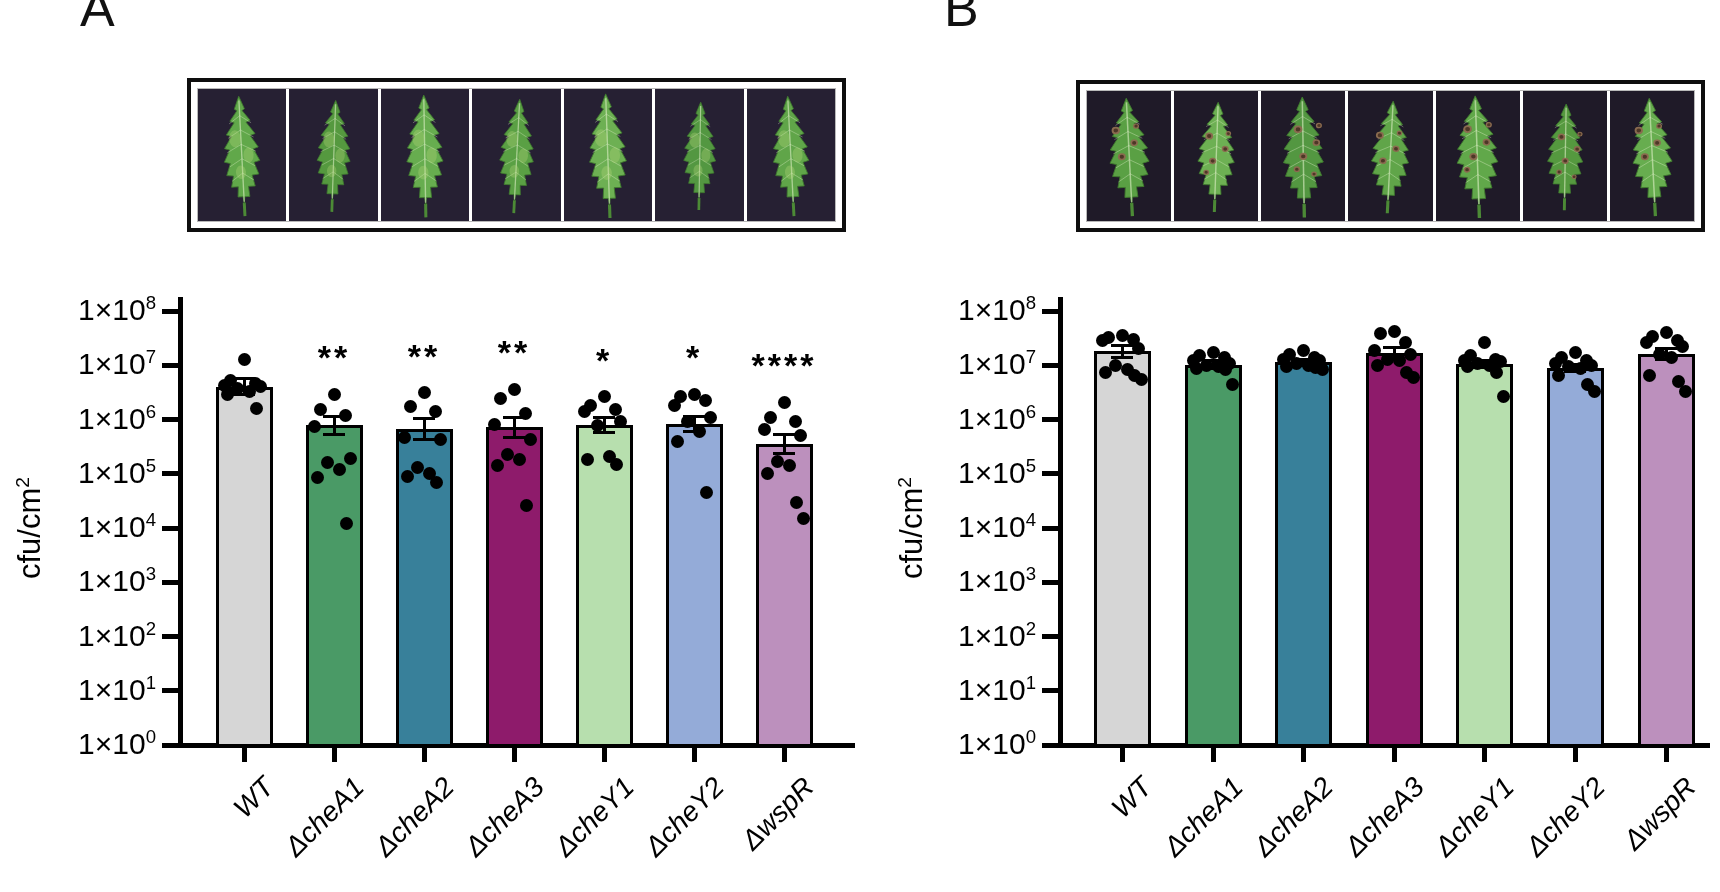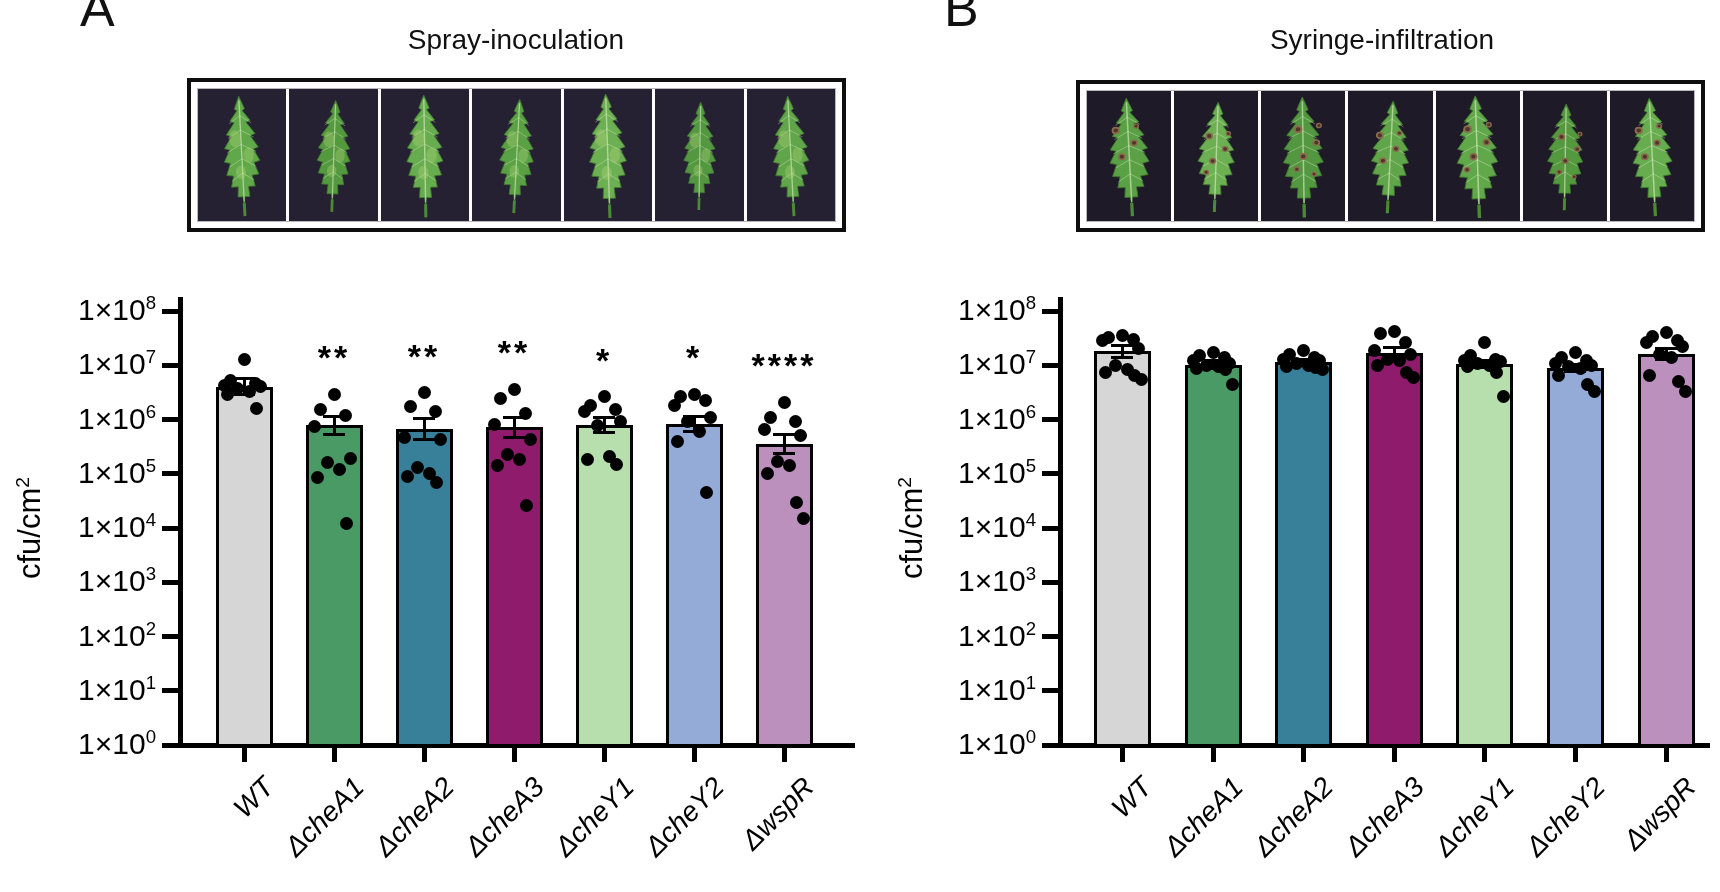--- a/index.html
+++ b/index.html
@@ -33,21 +33,20 @@
     width:140px;letter-spacing:3px;white-space:nowrap;}
   .xlabel{position:absolute;width:230px;text-align:right;font-size:28px;font-style:italic;
     color:#000;transform-origin:100% 0;transform:rotate(-45deg);white-space:nowrap;}
 </style>
 </head>
 <body>
 
 <div id="figure">
 
   <div class="panel-letter" id="letter-A">A</div>
-  <h2 class="panel-title" id="title-A">Spray-inoculation</h2>
   <div class="leaf-frame" id="strip-A">
     <div class="leaf-row">
         <div class="leaf-cell" style="background: rgb(38, 32, 51);">
           <svg viewBox="0 0 80 150">
             <g transform="translate(40,75) rotate(-3) scale(1,1) translate(-40,-75)">
               <line x1="40" y1="131" x2="40" y2="147" stroke="#4c8a36" stroke-width="3.5"></line>
               <polygon points="40,5 46,20 43,22 52,34 47,36 57,50 51,52 60,66 54,68 61,82 54,84 59,98 51,99 54,112 46,112 47,124 41,124 40,132 39,124 33,124 34,112 26,112 29,99 21,98 26,84 19,82 26,68 20,66 29,52 23,50 33,36 28,34 37,22 34,20" fill="#61a84a" stroke="#3f7a2e" stroke-width="1"></polygon>
               <line x1="40" y1="10" x2="40" y2="130" stroke="#e9f5d2" stroke-width="1.6" stroke-opacity="0.55"></line>
               <line x1="40" y1="28" x2="53" y2="37" stroke="#e9f5d2" stroke-width="1" stroke-opacity="0.4"></line>
               <line x1="40" y1="28" x2="27" y2="37" stroke="#e9f5d2" stroke-width="1" stroke-opacity="0.4"></line>
@@ -329,21 +328,20 @@
       <div class="dot" style="left: 782.5px; top: 459.323px; background: rgb(0, 0, 0);"></div>
       <div class="dot" style="left: 760.5px; top: 467.25px; background: rgb(0, 0, 0);"></div>
       <div class="dot" style="left: 789.5px; top: 495.616px; background: rgb(0, 0, 0);"></div>
       <div class="dot" style="left: 796.5px; top: 511.947px; background: rgb(0, 0, 0);"></div>
       <div class="sig" style="left: 714px; top: 346.02px;">****</div>
       <div class="tick" style="left: 781.5px; top: 748px; width: 5px; height: 14px;"></div>
       <div class="xlabel" style="left: 568px; top: 771px;">ΔwspR</div>
     </div>
 
   <div class="panel-letter" id="letter-B">B</div>
-  <h2 class="panel-title" id="title-B">Syringe-infiltration</h2>
   <div class="leaf-frame" id="strip-B">
     <div class="leaf-row">
         <div class="leaf-cell" style="background: rgb(31, 26, 40);">
           <svg viewBox="0 0 80 150">
             <g transform="translate(40,75) rotate(-3) scale(1.12,1) translate(-40,-75)">
               <line x1="40" y1="131" x2="40" y2="147" stroke="#4c8a36" stroke-width="3.5"></line>
               <polygon points="40,5 46,20 43,22 52,34 47,36 57,50 51,52 60,66 54,68 61,82 54,84 59,98 51,99 54,112 46,112 47,124 41,124 40,132 39,124 33,124 34,112 26,112 29,99 21,98 26,84 19,82 26,68 20,66 29,52 23,50 33,36 28,34 37,22 34,20" fill="#5aa044" stroke="#3f7a2e" stroke-width="1"></polygon>
               <line x1="40" y1="10" x2="40" y2="130" stroke="#e9f5d2" stroke-width="1.6" stroke-opacity="0.55"></line>
               <line x1="40" y1="28" x2="53" y2="37" stroke="#e9f5d2" stroke-width="1" stroke-opacity="0.4"></line>
               <line x1="40" y1="28" x2="27" y2="37" stroke="#e9f5d2" stroke-width="1" stroke-opacity="0.4"></line>

